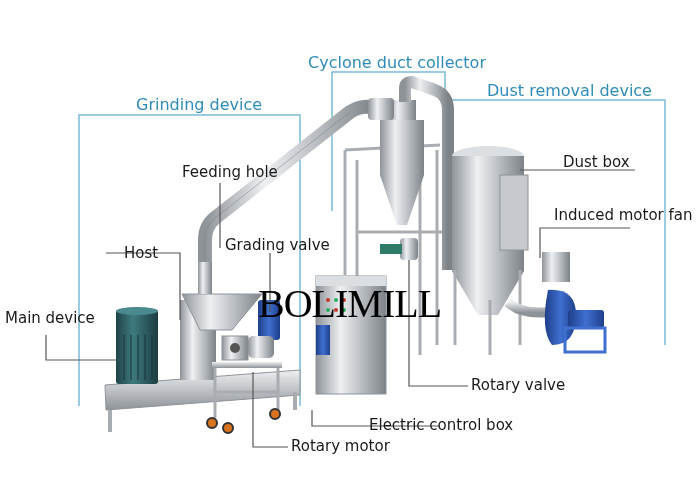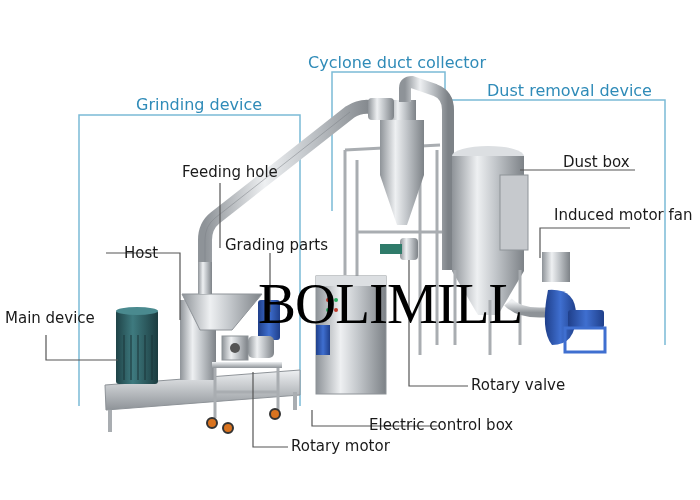--- a/index.html
+++ b/index.html
@@ -1,21 +1,21 @@
 <!DOCTYPE html>
 <html><head>
 <meta charset="utf-8">
 <style>
   html, body { margin: 0; padding: 0; background: #ffffff; }
   body { width: 700px; height: 500px; position: relative; overflow: hidden; font-family: "DejaVu Sans", sans-serif; }
   .canvas { position: absolute; left: 0; top: 0; width: 700px; height: 500px; }
   .lbl { position: absolute; white-space: nowrap; font-size: 15px; line-height: 18px; }
   .lbl.blue { color: #2f8bb8; font-size: 16px; }
   .lbl.dark { color: #1a1a1a; }
-  .watermark { position: absolute; left: 258px; top: 282px; font-family: "Liberation Serif", serif; font-size: 57px; color: #000; letter-spacing: -1px; line-height: 44px; }
+  .watermark { position: absolute; left: 258px; top: 282px; font-family: "Liberation Serif", serif; font-size: 40px; color: #000; letter-spacing: -1px; line-height: 44px; }
   svg { position: absolute; left: 0; top: 0; }
 </style>
 </head>
 <body>
 
 <div class="canvas">
 
   <svg width="700" height="500" viewBox="0 0 700 500">
     <defs>
       <linearGradient id="steelV" x1="0" y1="0" x2="1" y2="0">
@@ -141,21 +141,21 @@
       <polyline points="540,258 540,228 630,228"></polyline>
     </g>
   </svg>
 
   <div class="lbl blue" style="left:136px; top:96px;">Grinding device</div>
   <div class="lbl blue" style="left:308px; top:54px;">Cyclone duct collector</div>
   <div class="lbl blue" style="left:487px; top:82px;text-align:center;">Dust removal device</div>
 
   <div class="lbl dark" style="left:134px; top:163px;margin-left:48px;">Feeding hole</div>
   <div class="lbl dark" style="left:124px; top:244px;">Host</div>
-  <div class="lbl dark" style="left:225px; top:236px;">Grading parts</div>
+  <div class="lbl dark" style="left:225px; top:236px;">Grading valve</div>
   <div class="lbl dark" style="left:5px; top:309px;">Main device</div>
   <div class="lbl dark" style="left:563px; top:153px;">Dust box</div>
   <div class="lbl dark" style="left:554px; top:206px;">Induced motor fan</div>
   <div class="lbl dark" style="left:471px; top:376px;">Rotary valve</div>
   <div class="lbl dark" style="left:369px; top:416px;">Electric control box</div>
   <div class="lbl dark" style="left:291px; top:437px;">Rotary motor</div>
 
   <div class="watermark">BOLIMILL</div>
 </div>
 

